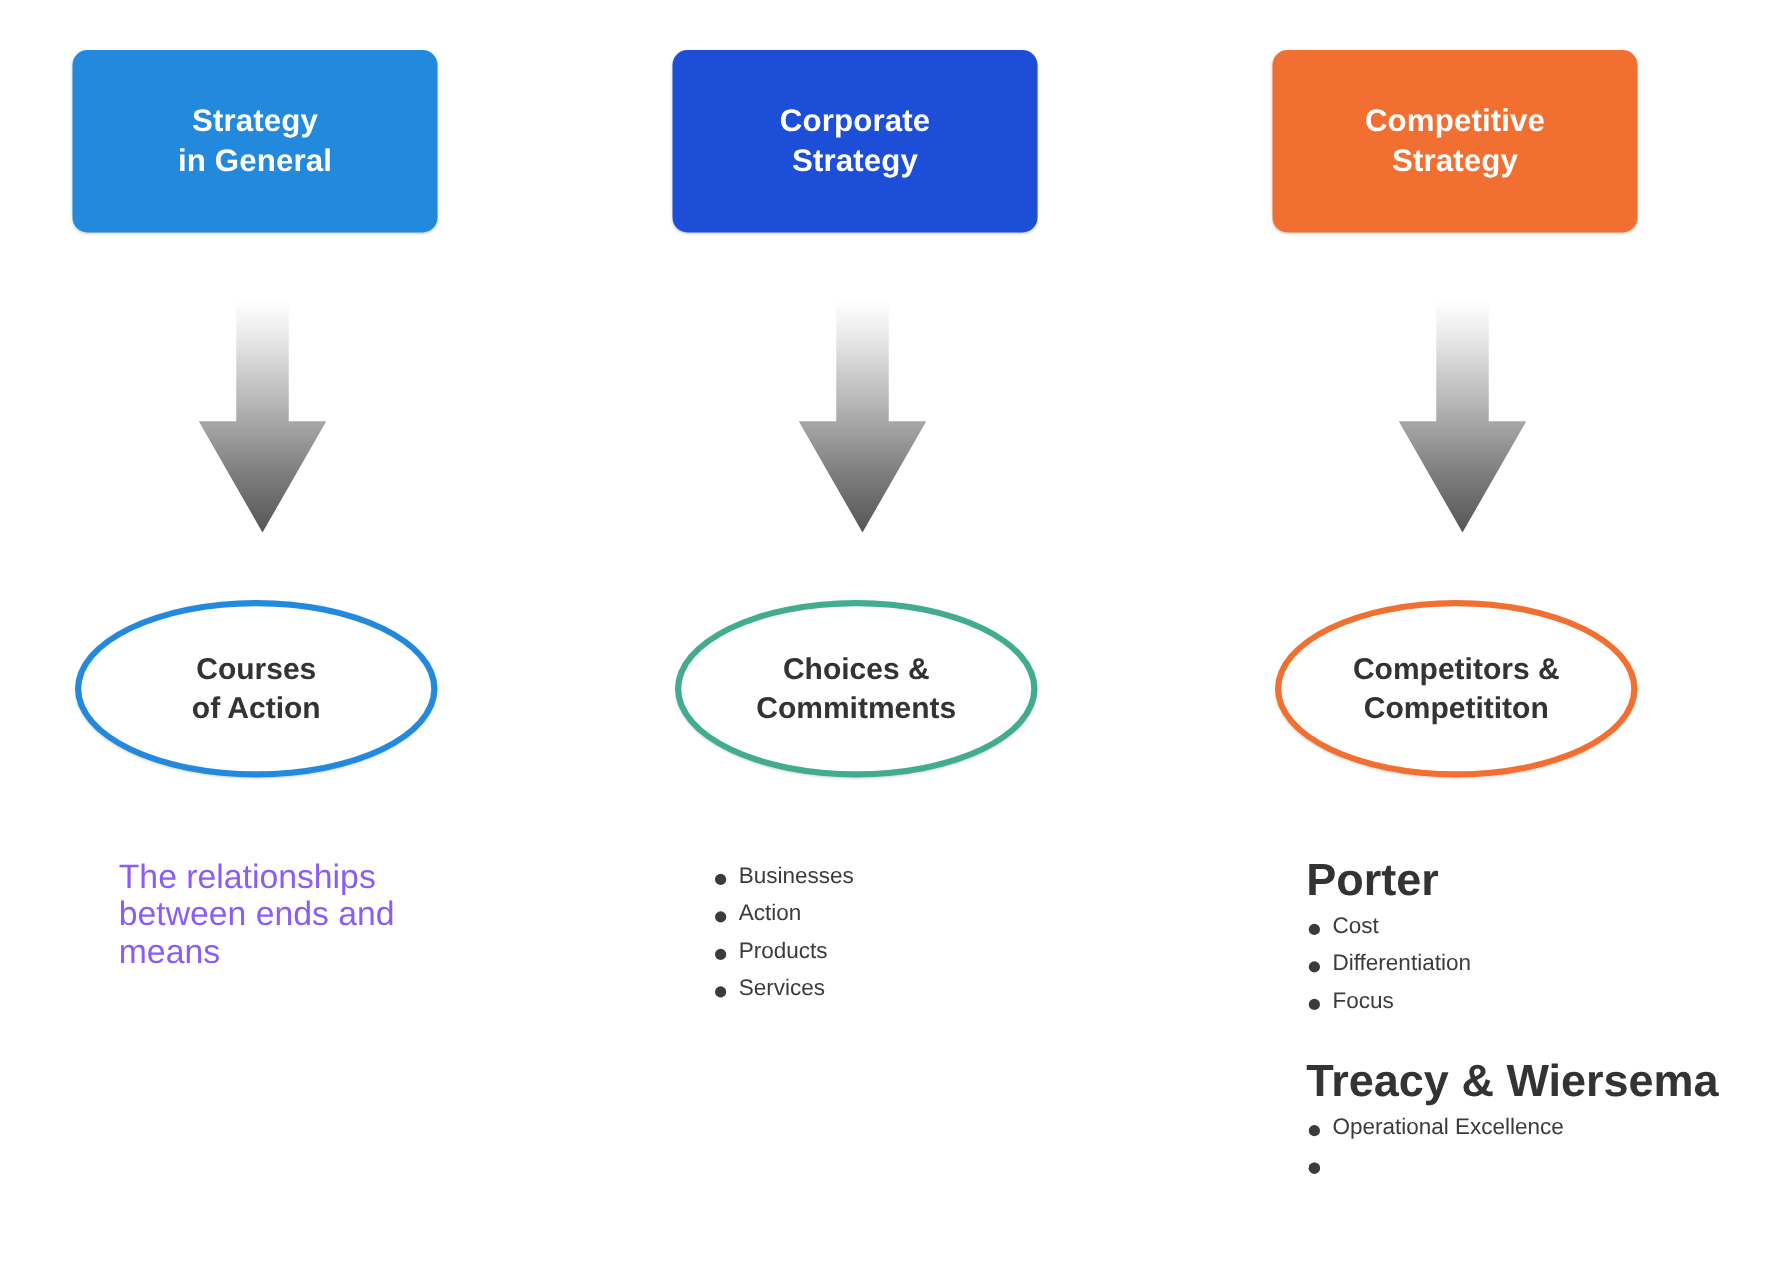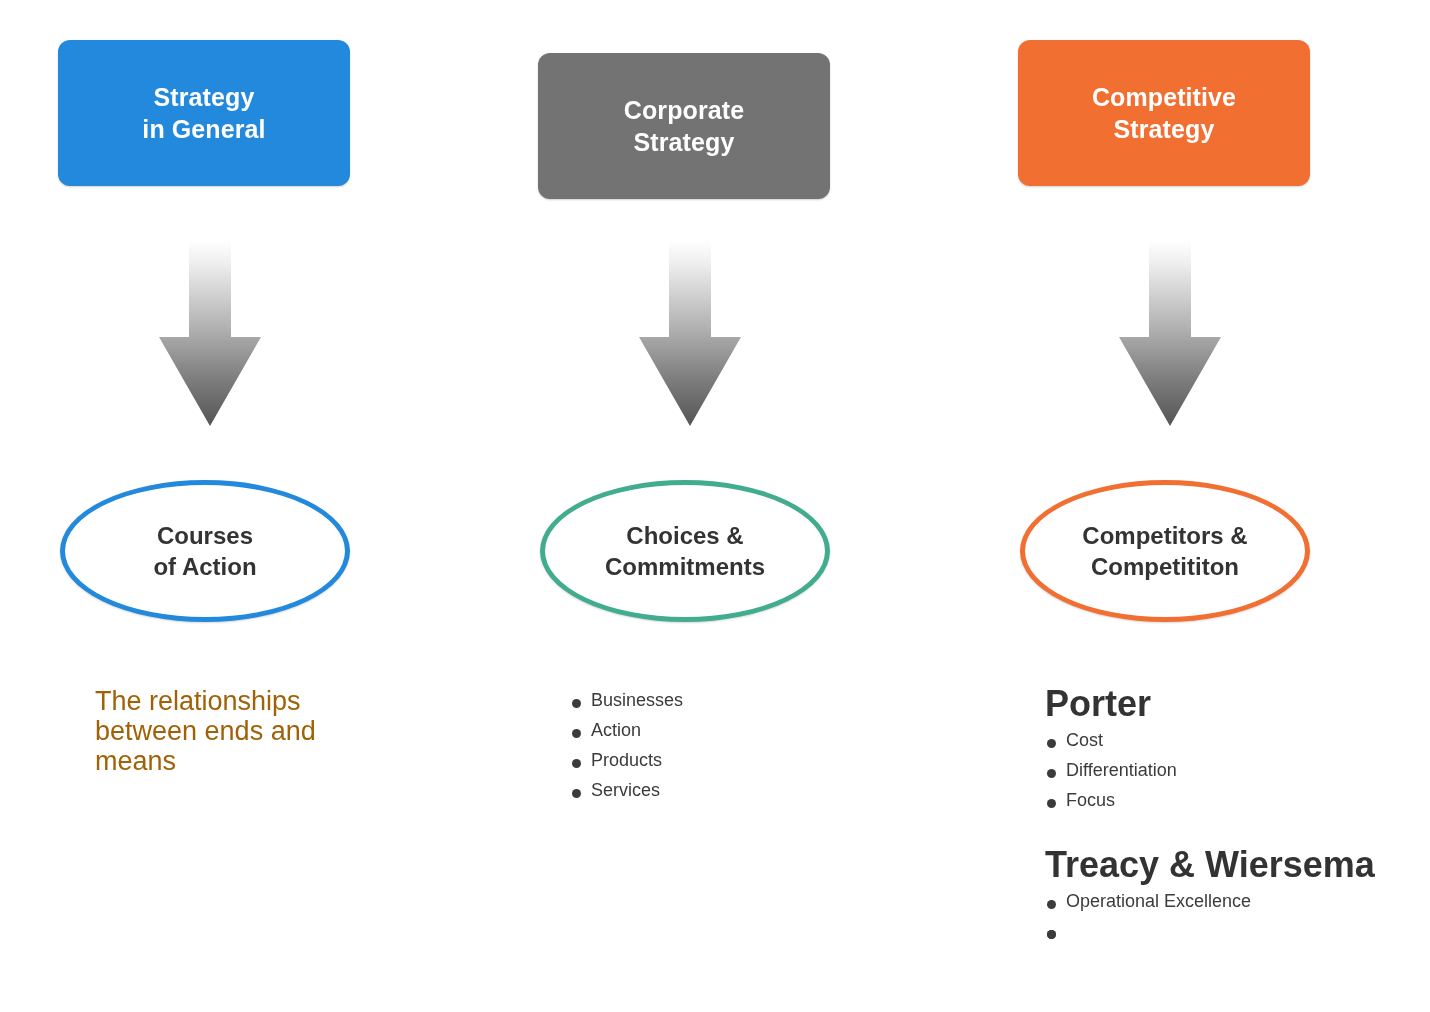--- a/index.html
+++ b/index.html
@@ -94,21 +94,21 @@
   }
 
   
   .body-block {
     position: absolute;
     left: 55px;
     top: 683px;
     width: 360px;
   }
   .paragraph {
-    color: #a16207;
+    color: #8b5cf6;
     font-size: 27px;
     line-height: 30px;
     width: 228px;
   }
 
   ul.bullets {
     list-style: none;
     margin: 0;
     padding: 0;
   }
@@ -183,21 +183,21 @@
     </div>
 
     <div class="body-block">
       <div class="paragraph">The relationships between ends and means</div>
     </div>
 
   </div>
 
   <div class="column" id="col-1">
 
-    <div class="header-box" style="background: #737373; margin-top: 13px;">
+    <div class="header-box" style="background: #1d4ed8;">
       <div class="label">Corporate
 Strategy</div>
     </div>
 
     <div class="arrow">
       <svg width="106" height="188" viewBox="0 0 106 188" xmlns="http://www.w3.org/2000/svg">
         <defs>
           <linearGradient id="ag1" x1="0" y1="0" x2="0" y2="1">
             <stop offset="0%" stop-color="#ffffff"></stop>
             <stop offset="12%" stop-color="#efefef"></stop>

